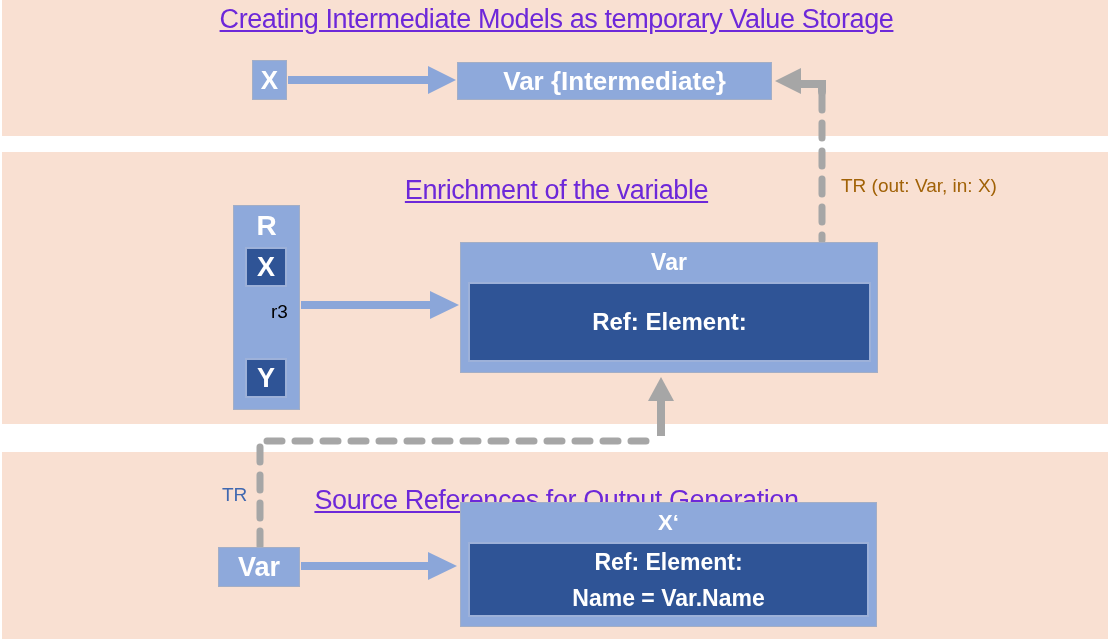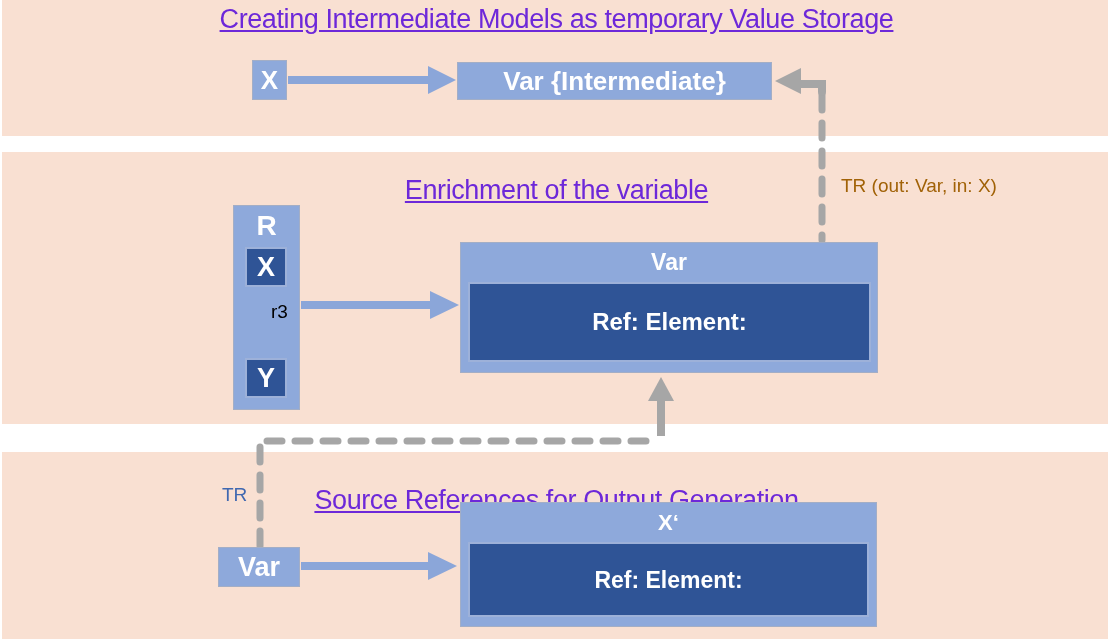--- a/index.html
+++ b/index.html
@@ -156,16 +156,17 @@
     <div class="wlabel">Ref: Element:</div>
   </div>
   <div class="tr-out-label">TR (out: Var, in: X)</div>
 
   <div class="box-light var3-box wlabel center-flex">Var</div>
   <div class="box-light xp-box">
     <div class="wlabel xp-header">X‘</div>
   </div>
   <div class="box-dark xp-inner center-flex">
     <div class="wlabel">Ref: Element:</div>
+    <div class="wlabel">Name = Var.Name</div>
   </div>
   <div class="tr-label">TR</div>
 
 </div>
 
 </body></html>

